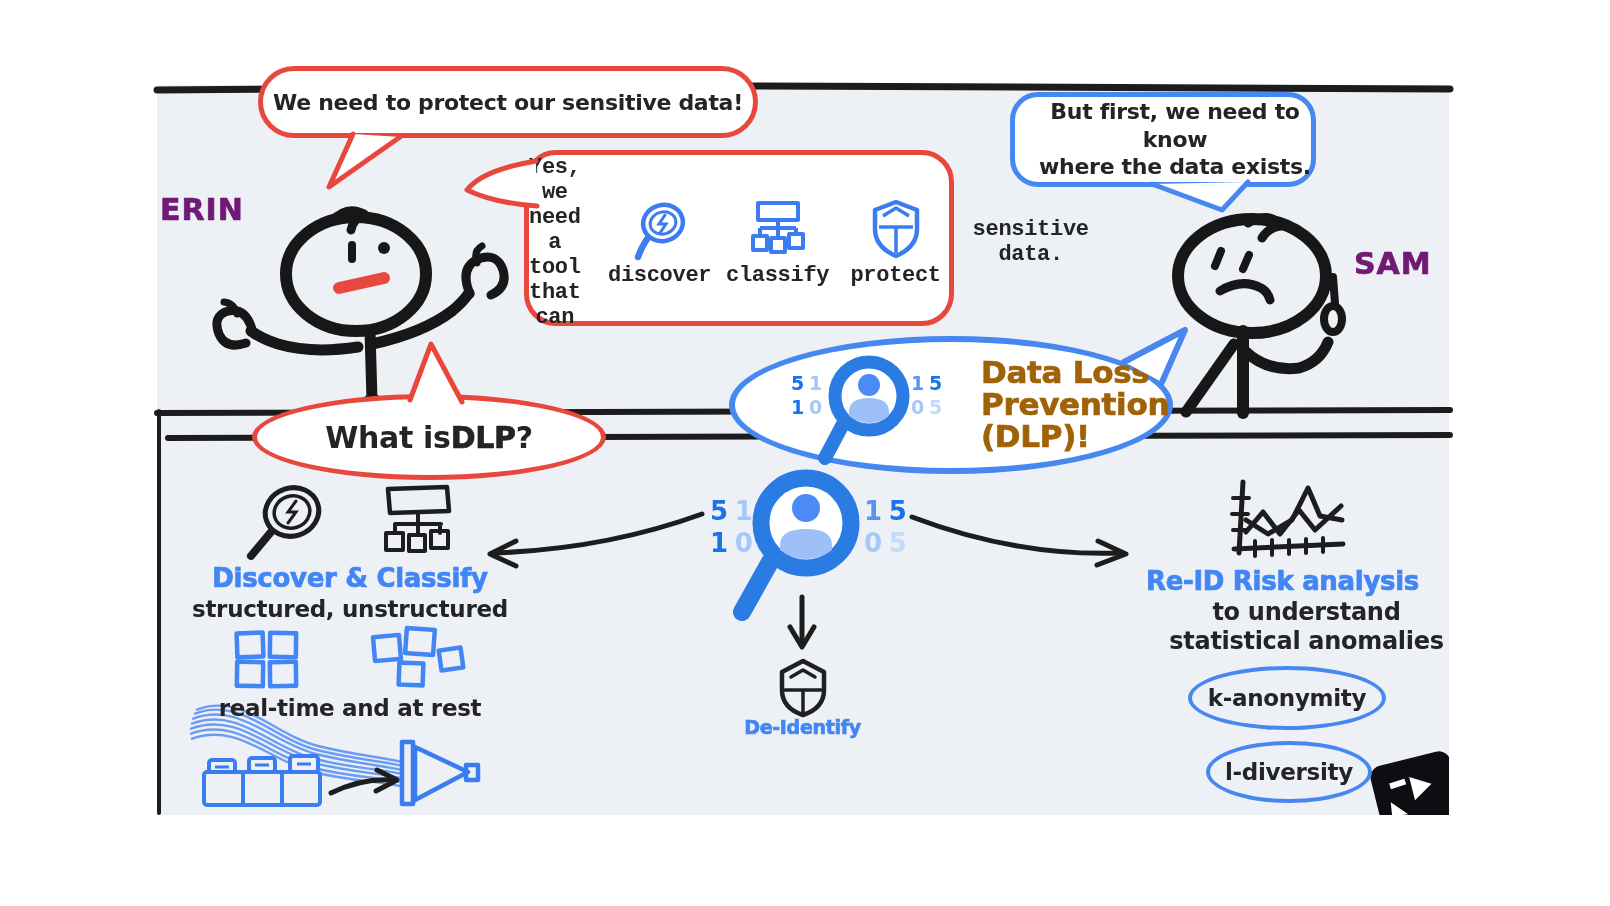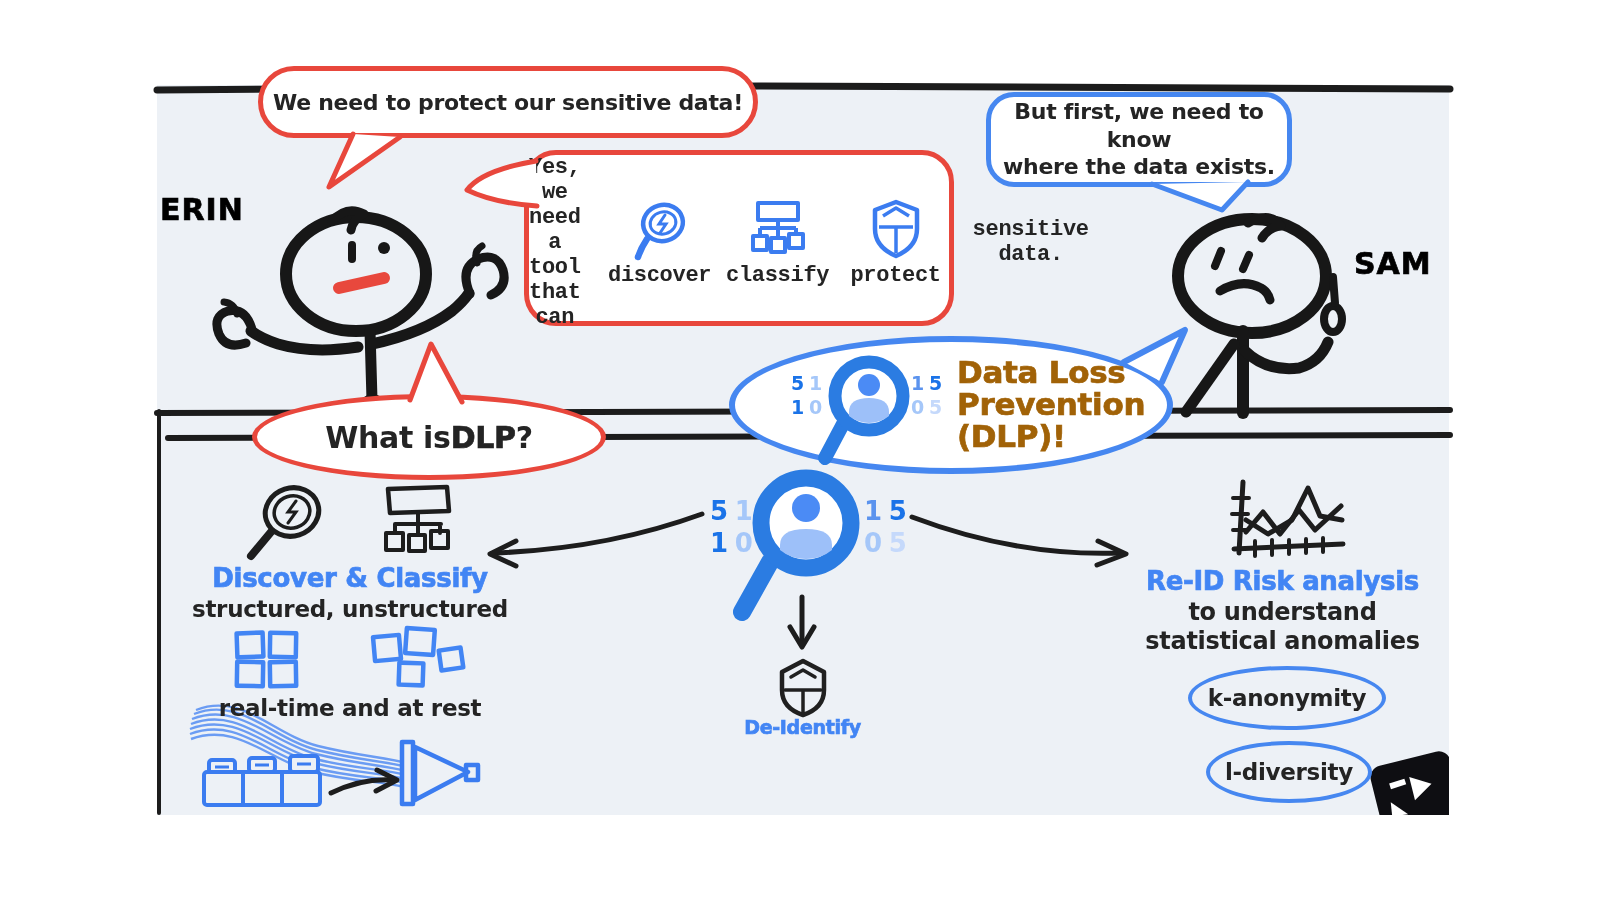--- a/index.html
+++ b/index.html
@@ -8,24 +8,24 @@
   .panel{position:absolute;left:157px;top:85px;width:1292px;height:730px;background:#edf1f6;}
   svg.layer{position:absolute;left:0;top:0;pointer-events:none;}
   .art{z-index:2;}
   .tails{z-index:4;}
   .bubble{position:absolute;box-sizing:border-box;background:#fff;display:flex;align-items:center;
           justify-content:center;z-index:3;text-align:center;}
   .red-b{border:5px solid #e8473c;}
   .blue-b{border:5px solid #4687f0;}
   .hand{font-weight:700;}
   .heavy{font-weight:800;-webkit-text-stroke:0.7px currentColor;}
-  .pre{white-space:pre-line;}
+  .pre{white-space:pre-line;margin-left:24px;}
   .lbl{position:absolute;z-index:5;}
   .blue-t{color:#4285f4;}
-  .name-tag{font-size:30px;letter-spacing:1px;color:#000000;}
+  .name-tag{font-size:30px;letter-spacing:1px;color:#701a75;}
   
   .b1{left:258px;top:66px;width:500px;height:72px;border-radius:38px;font-size:22px;}
   
   .b2{left:524px;top:150px;width:430px;height:176px;border-radius:32px;flex-direction:row;
       justify-content:flex-start;padding-top:8px;font-family:Liberation Mono, monospace;}
   .b2 .intro{font-size:22px;}
   .b2 .items{display:flex;width:100%;justify-content:space-between;padding:2px 18px 0 20px;box-sizing:border-box;}
   .b2 .item{display:flex;flex-direction:column;align-items:center;width:118px;}
   .b2 .item .tool-label{font-size:22px;margin-top:2px;}
   .b2 .outro{font-size:22px;margin-top:0px;}

